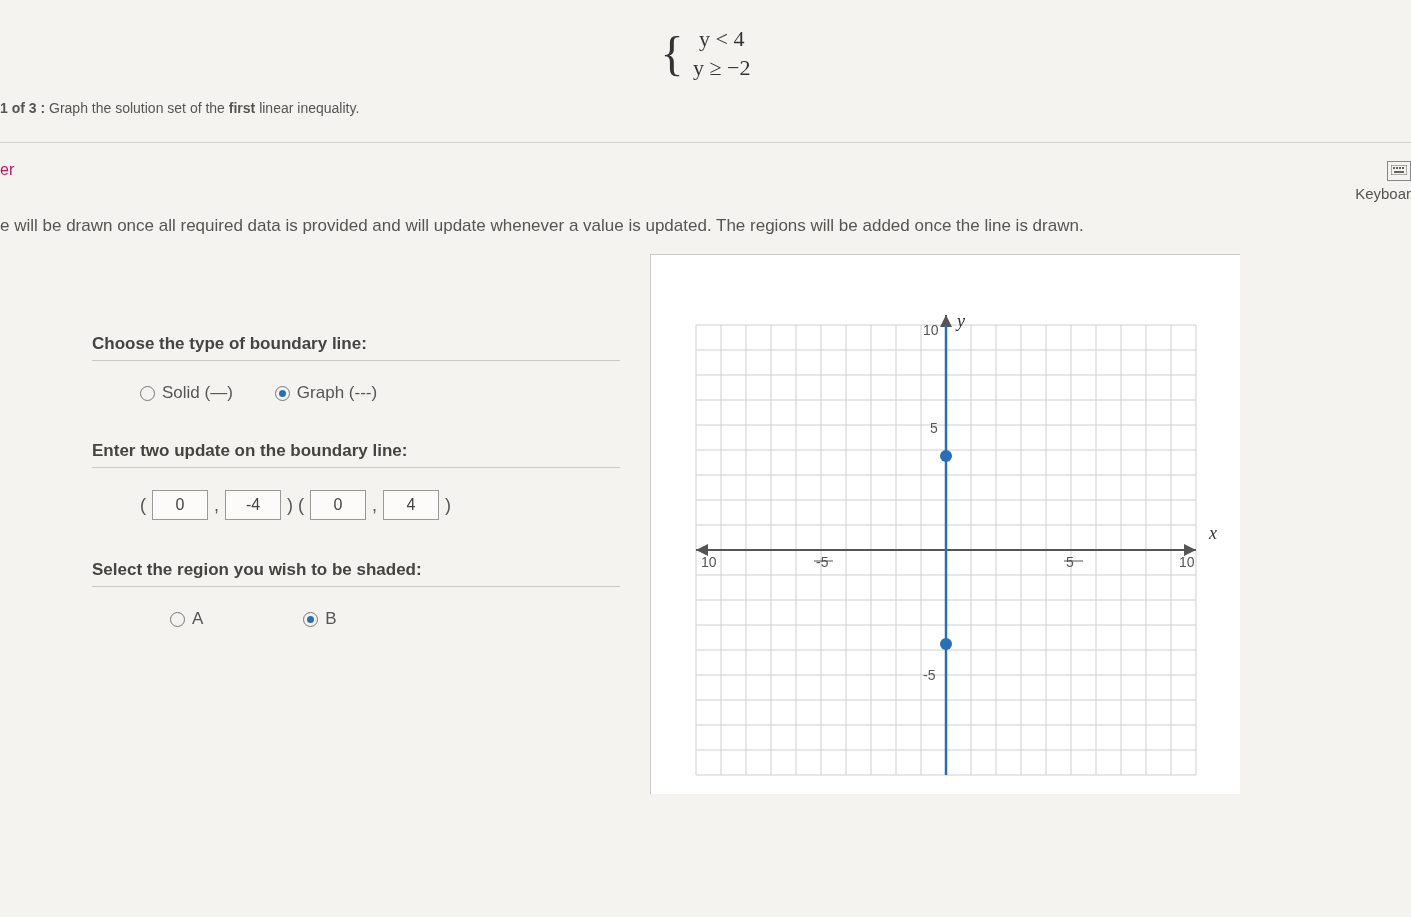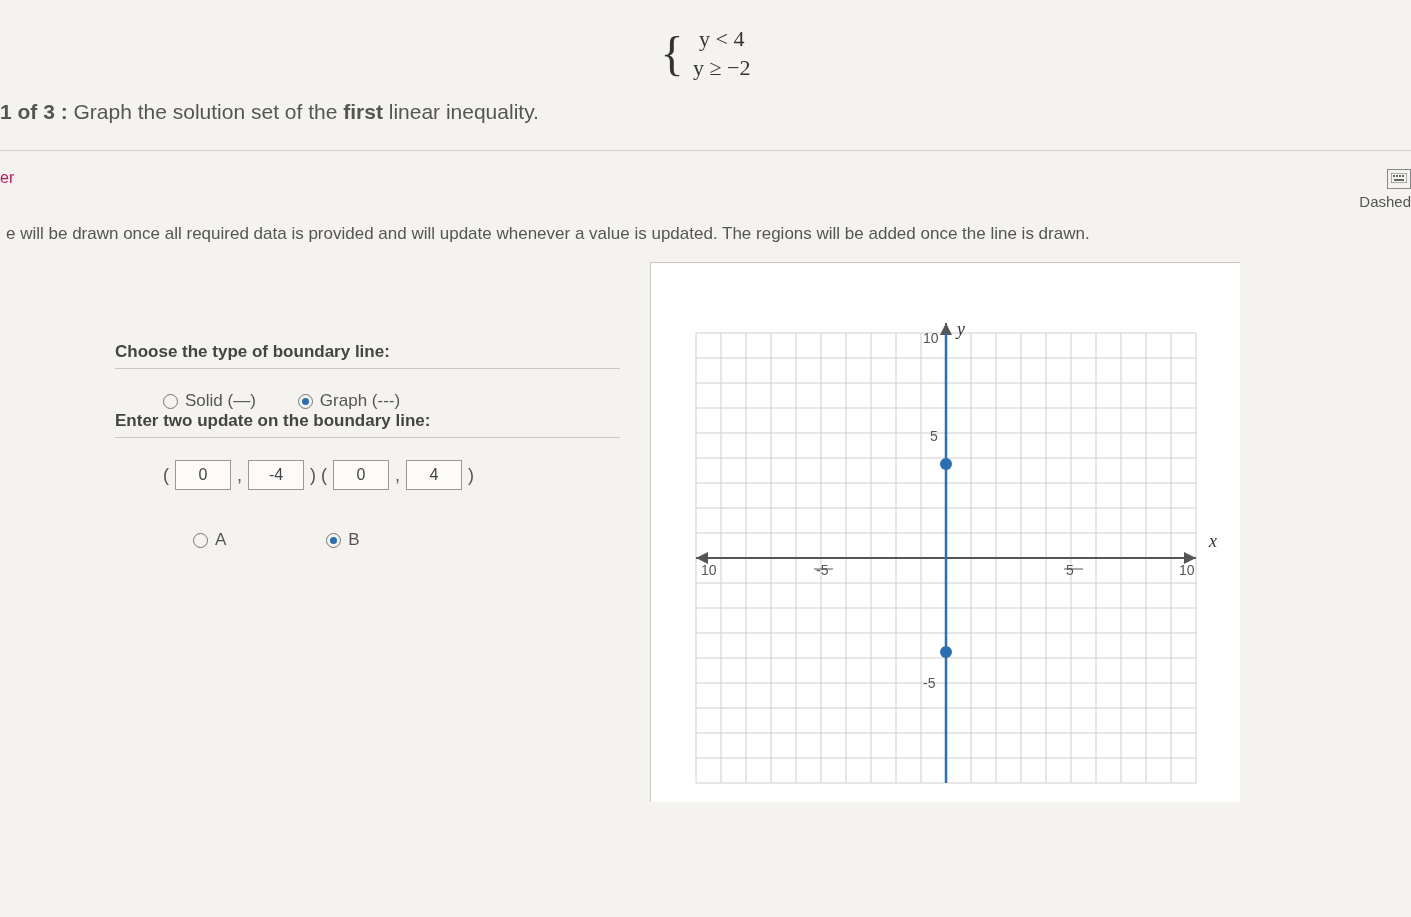--- a/index.html
+++ b/index.html
@@ -31,21 +31,21 @@
       margin-right: 4px;
     }
     .eq-stack {
       display: inline-block;
       vertical-align: middle;
       text-align: center;
       line-height: 1.3;
     }
     .step-text {
       padding: 8px 17px 26px 0;
-      font-size: 21px;
+      font-size: 14px;
       color: #555;
     }
     .step-text .bold { font-weight: 700; }
     .divider {
       border: none;
       border-top: 1px solid #d0cfcb;
       margin: 0;
     }
     .answer-row {
       display: flex;
@@ -69,42 +69,42 @@
       margin-bottom: 4px;
     }
     .keyboard-label {
       font-size: 15px;
       color: #555;
     }
     .hint-text {
       padding: 14px 0 18px 0;
       font-size: 17px;
       color: #555;
-      margin-left: 6px;
     }
     .work-area {
       display: flex;
       align-items: flex-start;
     }
     .controls {
       width: 620px;
-      padding: 80px 0 0 115px;
+      padding: 80px 0 0 92px;
     }
     .controls h4 {
       font-size: 17px;
       font-weight: 700;
       color: #444;
       border-bottom: 1px solid #c9c8c4;
       padding-bottom: 6px;
       margin-bottom: 22px;
     }
     .radio-row {
       display: flex;
       gap: 42px;
       padding-left: 48px;
+      margin-bottom: 38px;
       font-size: 17px;
       color: #555;
     }
     .radio-item {
       display: flex;
       align-items: center;
       gap: 7px;
       cursor: pointer;
     }
     .radio-circle {
@@ -217,21 +217,21 @@
     <span class="keyboard-icon">
       <svg width="16" height="10" viewBox="0 0 16 10">
         <rect x="0" y="0" width="16" height="10" fill="none" stroke="#666" stroke-width="1"></rect>
         <rect x="2" y="2" width="2" height="2" fill="#666"></rect>
           <rect x="5" y="2" width="2" height="2" fill="#666"></rect>
           <rect x="8" y="2" width="2" height="2" fill="#666"></rect>
           <rect x="11" y="2" width="2" height="2" fill="#666"></rect>
         <rect x="3" y="6" width="10" height="2" fill="#666"></rect>
       </svg>
     </span>
-    <div class="keyboard-label">Dashed</div>
+    <div class="keyboard-label">Keyboar</div>
   </div>
 </div>
 
 <div class="hint-text">e will be drawn once all required data is provided and will update whenever a value is updated. The regions will be added once the line is drawn.</div>
 
 <div class="work-area">
   <div class="controls">
     <h4>Choose the type of boundary line:</h4>
     <div class="radio-row">
       <div class="radio-item">
@@ -250,20 +250,21 @@
       <input type="text" value="0" style="">
       <span>,</span>
       <input type="text" value="-4" style="">
       <span>) (</span>
       <input type="text" value="0" style="">
       <span>,</span>
       <input type="text" value="4" style="">
       <span>)</span>
     </div>
 
+    <h4>Select the region you wish to be shaded:</h4>
     <div class="region-row">
       <div class="radio-item">
         <span class="radio-circle"></span>
         <span>A</span>
       </div>
       <div class="radio-item">
         <span class="radio-circle selected"></span>
         <span>B</span>
       </div>
     </div>

